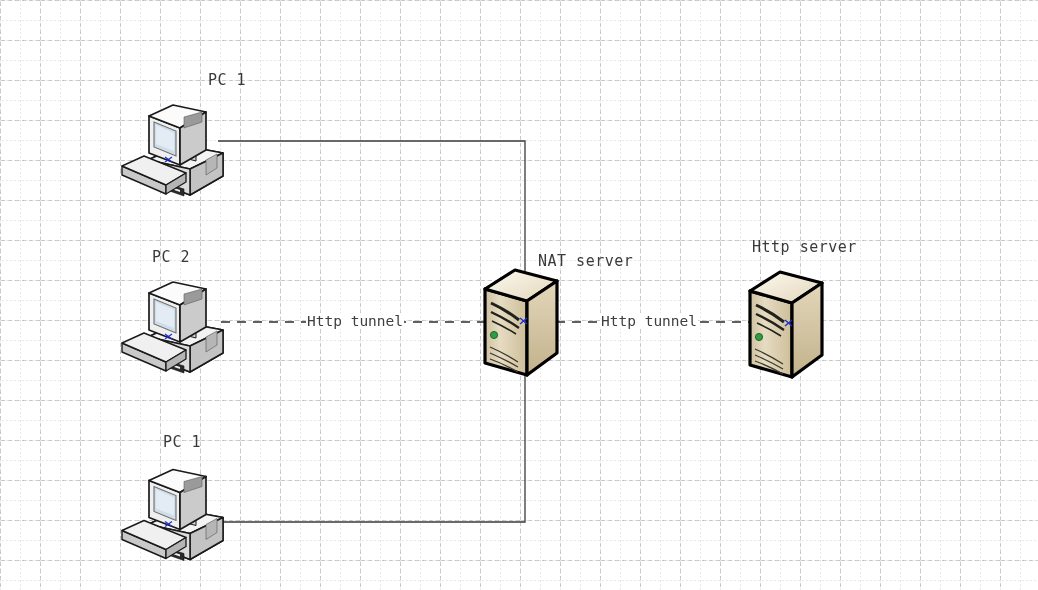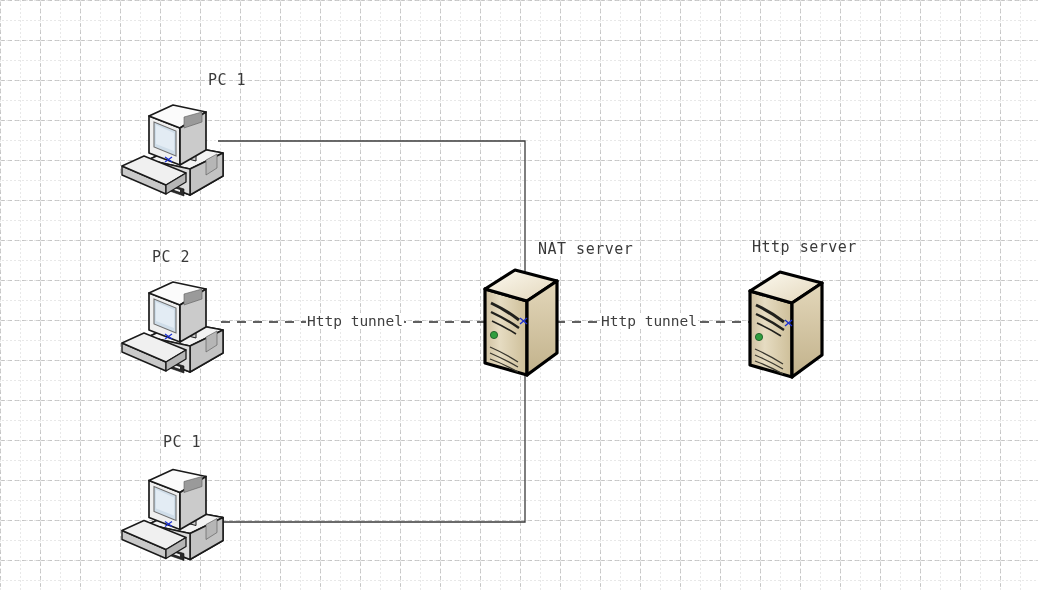--- a/index.html
+++ b/index.html
@@ -165,21 +165,21 @@
       <path d="M4,63 L4,72 L48,91 L48,82 Z" fill="#c9c9c9" stroke="#1a1a1a" stroke-width="1.4" stroke-linejoin="round"></path>
       <path d="M4,63 L26,53 L68,70 L48,82 Z" fill="#f0f0f0" stroke="#1a1a1a" stroke-width="1.4" stroke-linejoin="round"></path>
       <path d="M48,82 L68,70 L68,79 L48,91 Z" fill="#b5b5b5" stroke="#1a1a1a" stroke-width="1.3" stroke-linejoin="round"></path>
       <g stroke="#1a2fd0" stroke-width="1.2">
         <line x1="47" y1="54" x2="54" y2="59"></line>
         <line x1="54" y1="54" x2="47" y2="59"></line>
       </g>
     </g>
   </svg>
 
-  <div class="node-label" style="left:538px; top:240px;">NAT server</div>
+  <div class="node-label" style="left:538px; top:252px;">NAT server</div>
   <svg class="server-icon" style="left:480px; top:265px;" width="82" height="112" viewBox="0 0 82 112">
     <defs>
       <linearGradient id="natFront" x1="0" y1="0" x2="1" y2="0">
         <stop offset="0%" stop-color="#cfc0a0"></stop>
         <stop offset="35%" stop-color="#e6dcc2"></stop>
         <stop offset="100%" stop-color="#cdbe98"></stop>
       </linearGradient>
       <linearGradient id="natTop" x1="0" y1="0" x2="1" y2="1">
         <stop offset="0%" stop-color="#fdfaf1"></stop>
         <stop offset="100%" stop-color="#e2d6ba"></stop>

